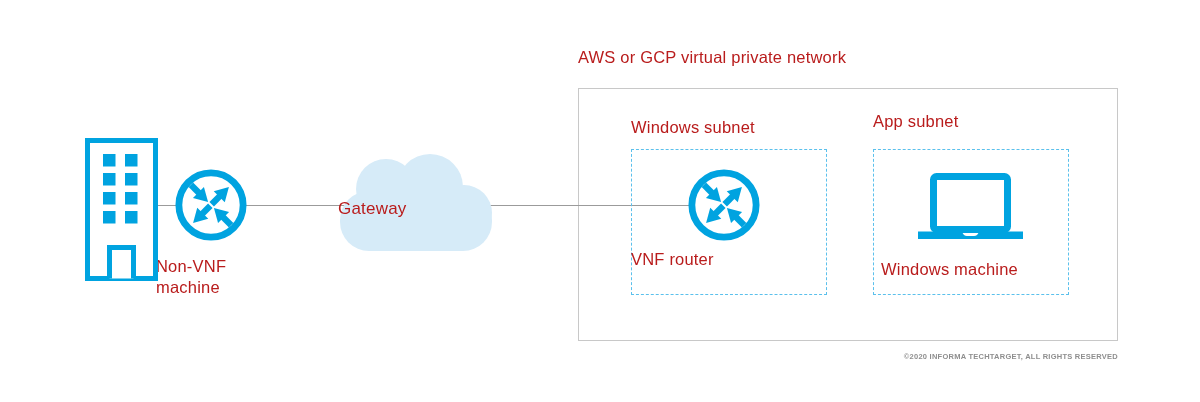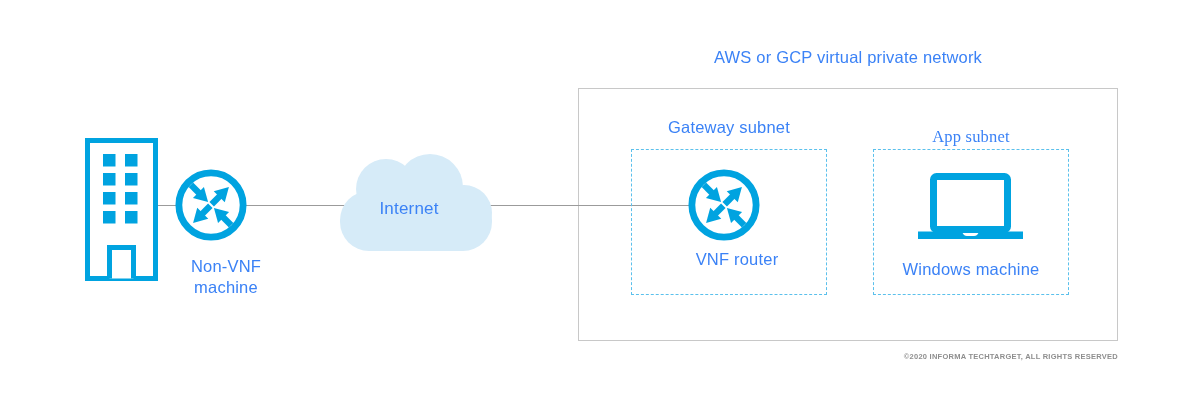--- a/index.html
+++ b/index.html
@@ -11,24 +11,24 @@
   .canvas {
     position: relative;
     width: 1200px;
     height: 402px;
     background: #ffffff;
     overflow: hidden;
   }
   .abs { position: absolute; }
 
   .diagram-label {
-    color: #3b82f6;
+    color: #b91c1c;
     font-size: 16.5px;
     line-height: 21px;
-    text-align: center;
+    text-align: left;
     letter-spacing: 0.2px;
     white-space: nowrap;
   }
 
   .vpn-title {
     left: 578px; top: 47px; width: 540px;
     font-size: 16.5px;
   }
 
   .outer-box {
@@ -43,41 +43,41 @@
     width: 194px; height: 144px;
     border: 1px dashed #5bc0ec;
     background: transparent;
     z-index: 5;
   }
   .gateway-box { left: 631px; top: 149px; }
   .app-box     { left: 873px; top: 149px; }
 
   .subnet-label { z-index: 4; }
   .gateway-label { left: 631px; top: 117px; width: 196px; }
-  .app-label     { left: 873px; top: 126px; width: 196px; font-family: Liberation Serif, serif; }
+  .app-label     { left: 873px; top: 111px; width: 196px; }
 
   .connector {
     left: 157px; top: 205px;
     width: 567px; height: 1px;
     background: #9b9b9b;
     z-index: 2;
   }
 
   .cloud-wrap { left: 338px; top: 151px; width: 156px; height: 101px; z-index: 3; }
   .internet-label { left: 338px; top: 198px; width: 142px; z-index: 4; font-size: 17px; }
 
   .building-wrap { left: 85px;  top: 138px; width: 73px;  height: 143px; z-index: 4; }
   .router1-wrap  { left: 174px; top: 168px; width: 74px;  height: 74px;  z-index: 4; }
   .router2-wrap  { left: 687px; top: 168px; width: 74px;  height: 74px;  z-index: 6; }
   .laptop-wrap   { left: 918px; top: 172px; width: 105px; height: 68px;  z-index: 6; }
 
   .onprem-label { left: 52px;  top: 285px; width: 140px; }
   .nonvnf-label { left: 156px; top: 256px; width: 140px; }
   .vnf-label     { left: 631px; top: 249px; width: 212px; z-index: 7; }
-  .windows-label { left: 873px; top: 259px; width: 196px; z-index: 7; }
+  .windows-label { left: 873px; top: 259px; width: 196px; z-index: 7; padding-left: 8px; }
 
   .copyright {
     left: 718px; top: 352px; width: 400px;
     text-align: right;
     font-size: 7.5px;
     font-weight: bold;
     color: #8e8e8e;
     letter-spacing: 0.25px;
     z-index: 4;
   }
@@ -104,35 +104,35 @@
 </svg>
 
 <div class="canvas">
 
   <div class="abs diagram-label vpn-title">AWS or GCP virtual private network</div>
 
   <div class="abs outer-box"></div>
 
   <div class="abs connector"></div>
 
-  <div class="abs diagram-label subnet-label gateway-label">Gateway subnet</div>
+  <div class="abs diagram-label subnet-label gateway-label">Windows subnet</div>
   <div class="abs diagram-label subnet-label app-label">App subnet</div>
 
   <div class="abs subnet-box gateway-box"></div>
   <div class="abs subnet-box app-box"></div>
 
   <div class="abs cloud-wrap">
     <svg viewBox="0 0 156 101" width="156" height="101">
       <circle cx="48" cy="38" r="30" fill="#d6ebf8"></circle>
       <circle cx="92" cy="36" r="33" fill="#d6ebf8"></circle>
       <circle cx="126" cy="62" r="28" fill="#d6ebf8"></circle>
       <rect x="2" y="40" width="152" height="60" rx="29" fill="#d6ebf8"></rect>
     </svg>
   </div>
-  <div class="abs diagram-label internet-label">Internet</div>
+  <div class="abs diagram-label internet-label">Gateway</div>
 
   <div class="abs building-wrap">
     <svg viewBox="0 0 73 143" width="73" height="143">
       <rect x="2.5" y="2.5" width="68" height="138" fill="#ffffff" stroke="#00a3e0" stroke-width="5"></rect>
       <rect x="18" y="16" width="12.5" height="12.5" fill="#00a3e0"></rect>
       <rect x="40" y="16" width="12.5" height="12.5" fill="#00a3e0"></rect>
       <rect x="18" y="35" width="12.5" height="12.5" fill="#00a3e0"></rect>
       <rect x="40" y="35" width="12.5" height="12.5" fill="#00a3e0"></rect>
       <rect x="18" y="54" width="12.5" height="12.5" fill="#00a3e0"></rect>
       <rect x="40" y="54" width="12.5" height="12.5" fill="#00a3e0"></rect>

